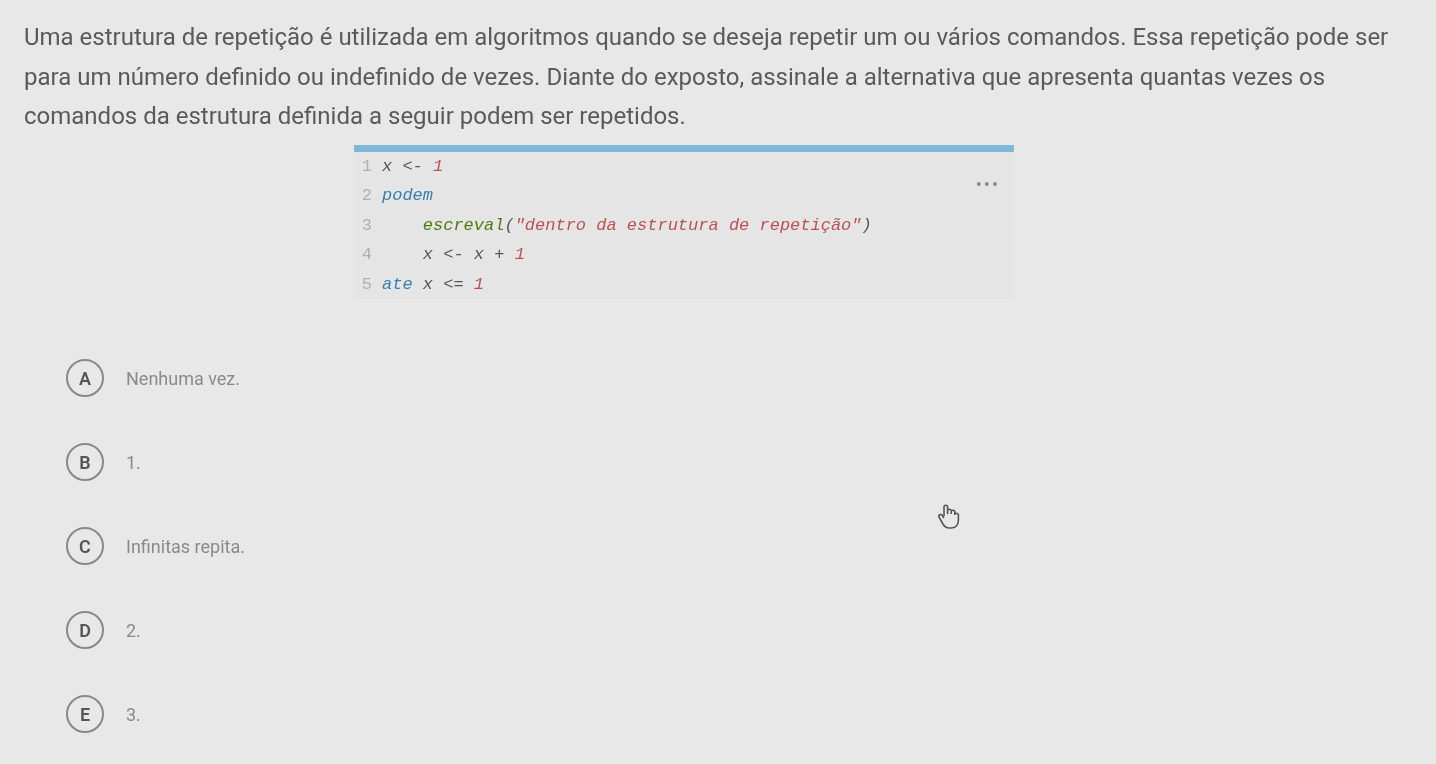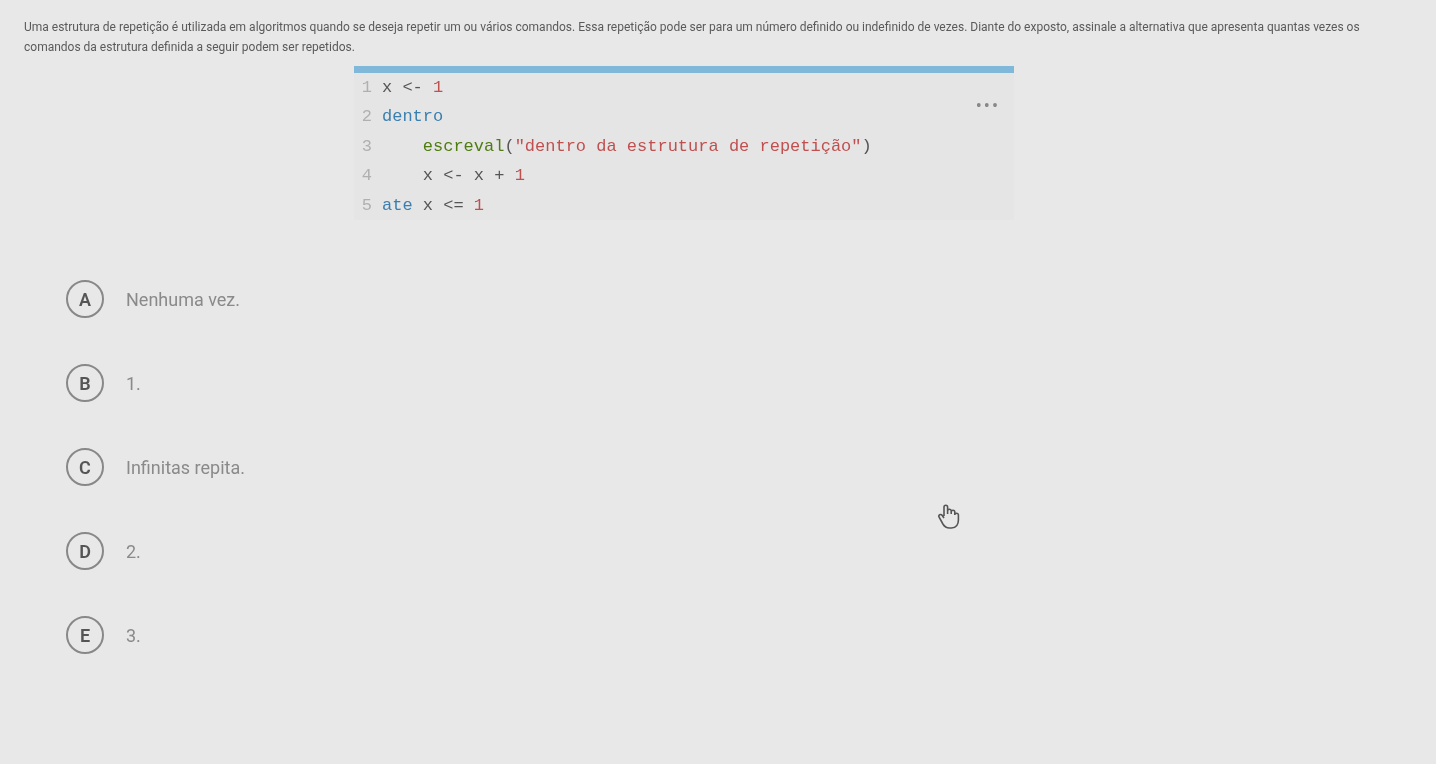--- a/index.html
+++ b/index.html
@@ -6,21 +6,21 @@
   body {
     font-family: -apple-system, BlinkMacSystemFont, "Segoe UI", Roboto, Helvetica, Arial, sans-serif;
     background: #e8e8e8;
     width: 1436px;
     height: 764px;
     padding: 18px 24px;
     color: #5a5a5a;
     position: relative;
   }
   .question-text {
-    font-size: 12px;
+    font-size: 24px;
     line-height: 1.65;
     color: #5a5a5a;
     margin-bottom: 8px;
   }
   .code-block {
     margin-left: 330px;
     width: 660px;
     background: #e5e5e5;
     border-top: 7px solid #7fb8d8;
     position: relative;
@@ -34,20 +34,21 @@
   }
   .line-number {
     width: 28px;
     text-align: right;
     color: #b0b0b0;
     padding-right: 10px;
     user-select: none;
   }
   .code-content {
     white-space: pre;
+    font-style: italic;
   }
   .tok-var { color: #555; }
   .tok-op { color: #555; }
   .tok-num { color: #c05050; }
   .tok-kw { color: #3a7fb0; }
   .tok-fn { color: #4d7c0f; }
   .tok-str { color: #c05050; }
   .ellipsis-btn {
     position: absolute;
     top: 22px;
@@ -100,21 +101,21 @@
 <div class="code-block">
   <div class="ellipsis-btn">•••</div>
 
   <div class="code-line">
     <span class="line-number">1</span>
     <span class="code-content"><span class="tok-var">x</span> <span class="tok-op">&lt;-</span> <span class="tok-num">1</span></span>
   </div>
 
   <div class="code-line">
     <span class="line-number">2</span>
-    <span class="code-content"><span class="tok-kw">dentro</span></span>
+    <span class="code-content"><span class="tok-kw">podem</span></span>
   </div>
 
   <div class="code-line">
     <span class="line-number">3</span>
     <span class="code-content">    <span class="tok-fn">escreval</span><span class="tok-op">(</span><span class="tok-str">"dentro da estrutura de repetição"</span><span class="tok-op">)</span></span>
   </div>
 
   <div class="code-line">
     <span class="line-number">4</span>
     <span class="code-content">    <span class="tok-var">x</span> <span class="tok-op">&lt;-</span> <span class="tok-var">x</span> <span class="tok-op">+</span> <span class="tok-num">1</span></span>

